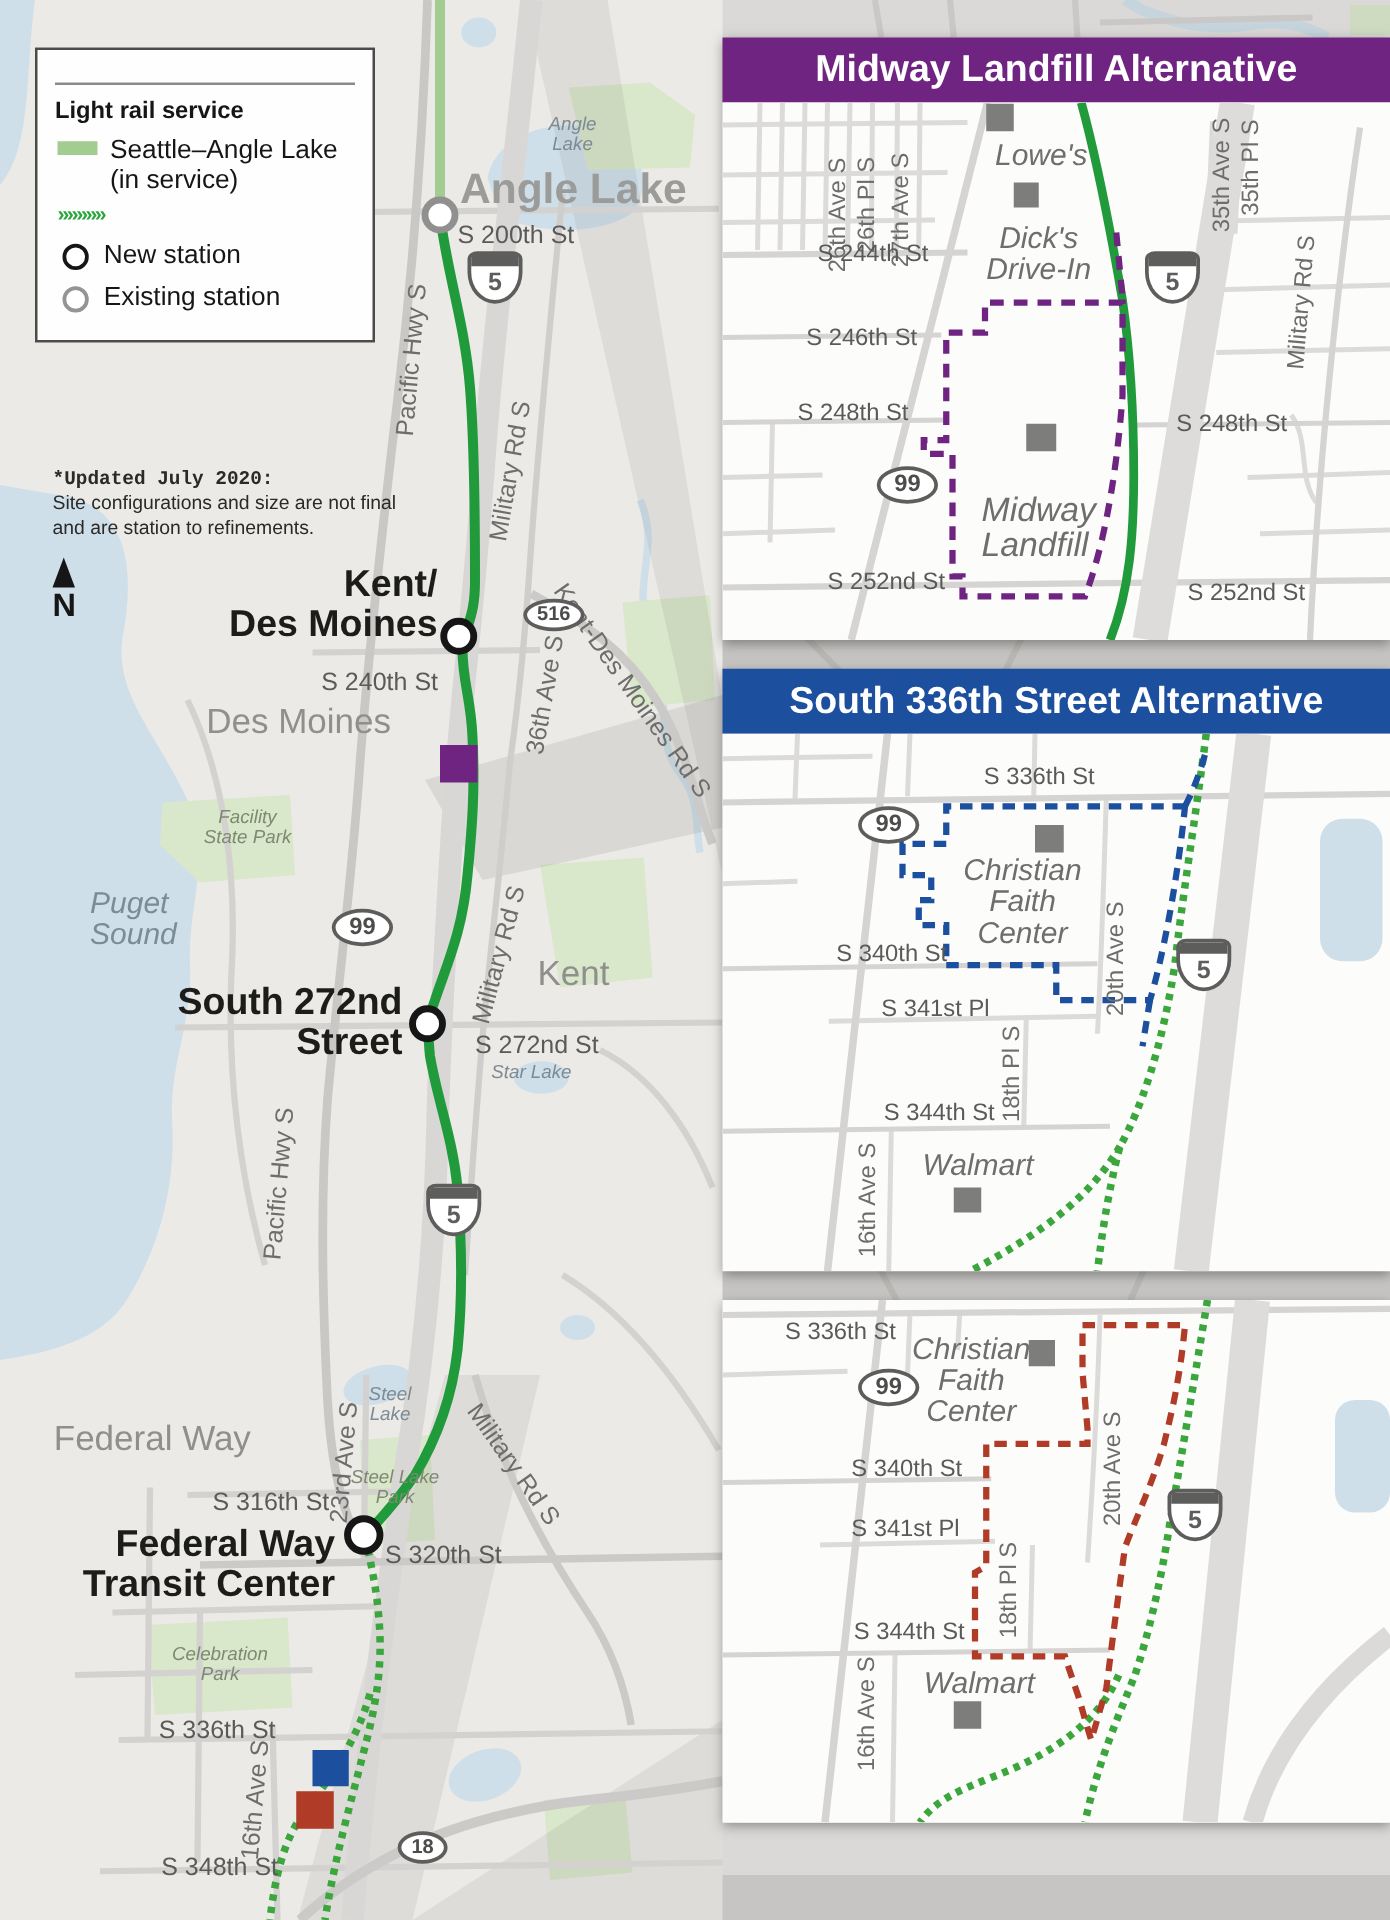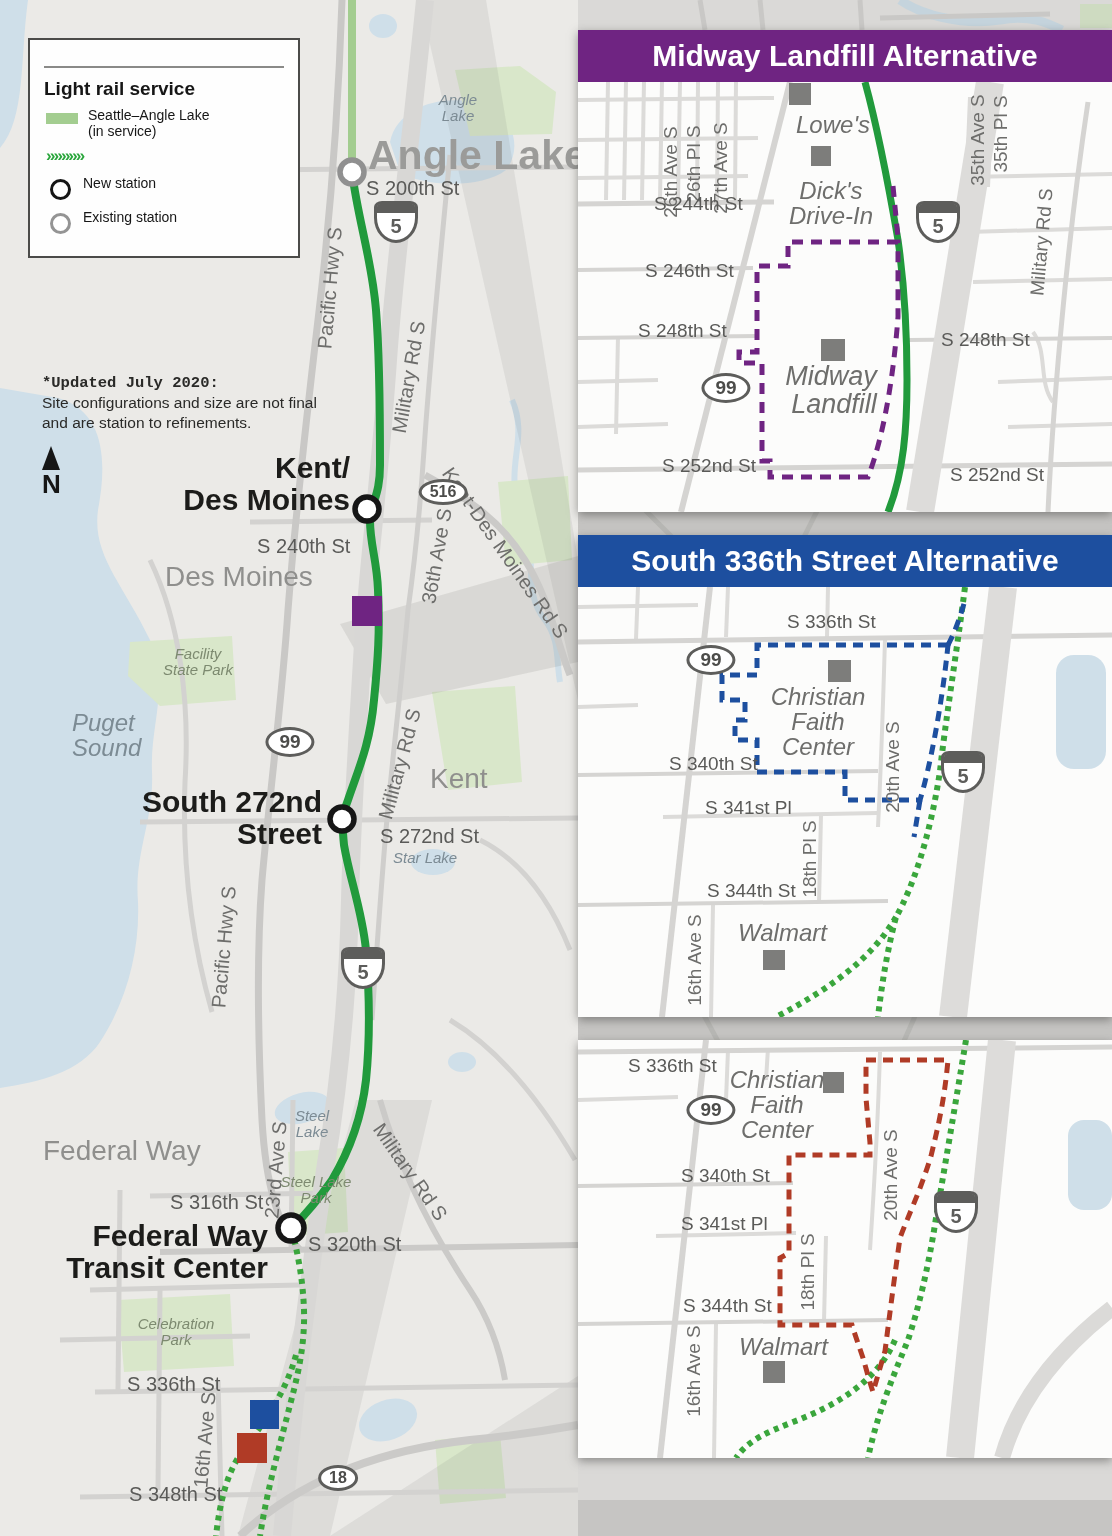--- a/index.html
+++ b/index.html
@@ -10,21 +10,21 @@
   
   .lbl{position:absolute;white-space:nowrap;line-height:1.05;}
   .street{font-size:20px;color:#5a5a58;}
   .roadlbl{font-size:20px;color:#6d6d6b;}
   .city{font-size:28px;color:#8f8f8d;}
   .waterlbl{font-style:italic;color:#7c8b94;font-size:15px;text-align:center;}
   .parklbl{font-style:italic;color:#7d8a70;font-size:15px;text-align:center;}
   .poi{font-style:italic;color:#6e6e6c;font-size:24px;}
   .poi-big{font-size:27px;}
   .stn{font-weight:bold;color:#1c1c1a;font-size:30px;text-align:right;line-height:1.08;}
-  .stn-gray{font-weight:bold;color:#9b9b99;font-size:41px;}
+  .stn-gray{font-weight:bold;color:#9b9b99;font-size:34px;}
   .ctr{transform:translate(-50%,-50%);}
   .ctrx{transform:translate(-50%,0);}
   .rotn90{transform:translate(-50%,-50%) rotate(-90deg);}
   .rotn85{transform:translate(-50%,-50%) rotate(-85deg);}
   .rotn80{transform:translate(-50%,-50%) rotate(-80deg);}
   .rotn75{transform:translate(-50%,-50%) rotate(-75deg);}
   .rot55{transform:translate(-50%,-50%) rotate(55deg);}
   
   .i5{position:absolute;width:44px;height:42px;background:#fff;border:3px solid #5d5d5b;
       border-radius:8px 8px 50% 50%/6px 6px 60% 60%;box-sizing:border-box;
@@ -40,21 +40,21 @@
           border:2px solid #4b4b49;padding:14px 14px 16px 14px;box-sizing:border-box;}
   #legend .row1{display:flex;align-items:flex-start;}
   #legend .dash-ic{flex:0 0 34px;height:30px;border:3px dashed #161616;margin:4px 10px 0 2px;}
   #legend .title{font-weight:bold;font-size:20px;color:#161616;line-height:1.15;}
   #legend .divider{border-top:2px solid #8a8a88;margin:12px 0 10px 0;}
   #legend .sect{font-weight:bold;font-size:19px;color:#161616;margin-bottom:8px;}
   .leg-item{display:flex;align-items:flex-start;margin:7px 0;}
   .leg-swatch{flex:0 0 32px;height:11px;margin:5px 10px 0 2px;}
   .leg-chev{flex:0 0 32px;margin:0 10px 0 2px;color:#2aa63c;font-weight:bold;
             font-size:17px;letter-spacing:-2px;line-height:20px;}
-  .leg-txt{font-size:14px;color:#161616;line-height:1.12;}
+  .leg-txt{font-size:21px;color:#161616;line-height:1.12;}
   .leg-circ{flex:0 0 15px;height:15px;border-radius:50%;background:#fff;margin:3px 12px 0 6px;}
   .leg-stn{display:flex;align-items:flex-start;margin:10px 0 6px 0;}
   
   #note{position:absolute;left:42px;top:374px;font-size:15.5px;color:#2a2a28;line-height:1.25;}
   #note .b{font-weight:bold;font-family:Liberation Mono, monospace;}
   #north{position:absolute;left:42px;top:446px;text-align:center;}
   #north .tri{width:0;height:0;border-left:9px solid transparent;border-right:9px solid transparent;
               border-bottom:24px solid #161616;margin:0 auto;}
   #north .n{font-weight:bold;font-size:26px;color:#161616;line-height:1.1;}
   
@@ -316,21 +316,21 @@
       <div class="lbl street" style="left:67px;top:179px">S 246th St</div>
       <div class="lbl street" style="left:60px;top:239px">S 248th St</div>
       <div class="lbl street" style="left:363px;top:248px">S 248th St</div>
       <div class="lbl street" style="left:84px;top:374px">S 252nd St</div>
       <div class="lbl street" style="left:372px;top:383px">S 252nd St</div>
       <div class="lbl poi" style="left:218px;top:30px">Lowe's</div>
       <div class="lbl poi ctrx" style="left:253px;top:96px;text-align:center">
         <div>Dick's</div>
           <div>Drive-In</div>
       </div>
-      <div class="lbl poi poi-big ctrx" style="left:253px;top:280px;text-align:right">
+      <div class="lbl poi poi-big ctrx" style="left:253px;top:312px;text-align:left">
         <div>Midway</div>
           <div>Landfill</div>
       </div>
       <div class="lbl roadlbl rotn90" style="left:400px;top:58px">35th Ave S</div>
       <div class="lbl roadlbl rotn90" style="left:423px;top:52px">35th Pl S</div>
       <div class="lbl roadlbl rotn85" style="left:464px;top:160px">Military Rd S</div>
       <div class="i5" style="left:360px;top:140px">
         <div class="band"></div>
           <div class="num">5</div>
         </div>

